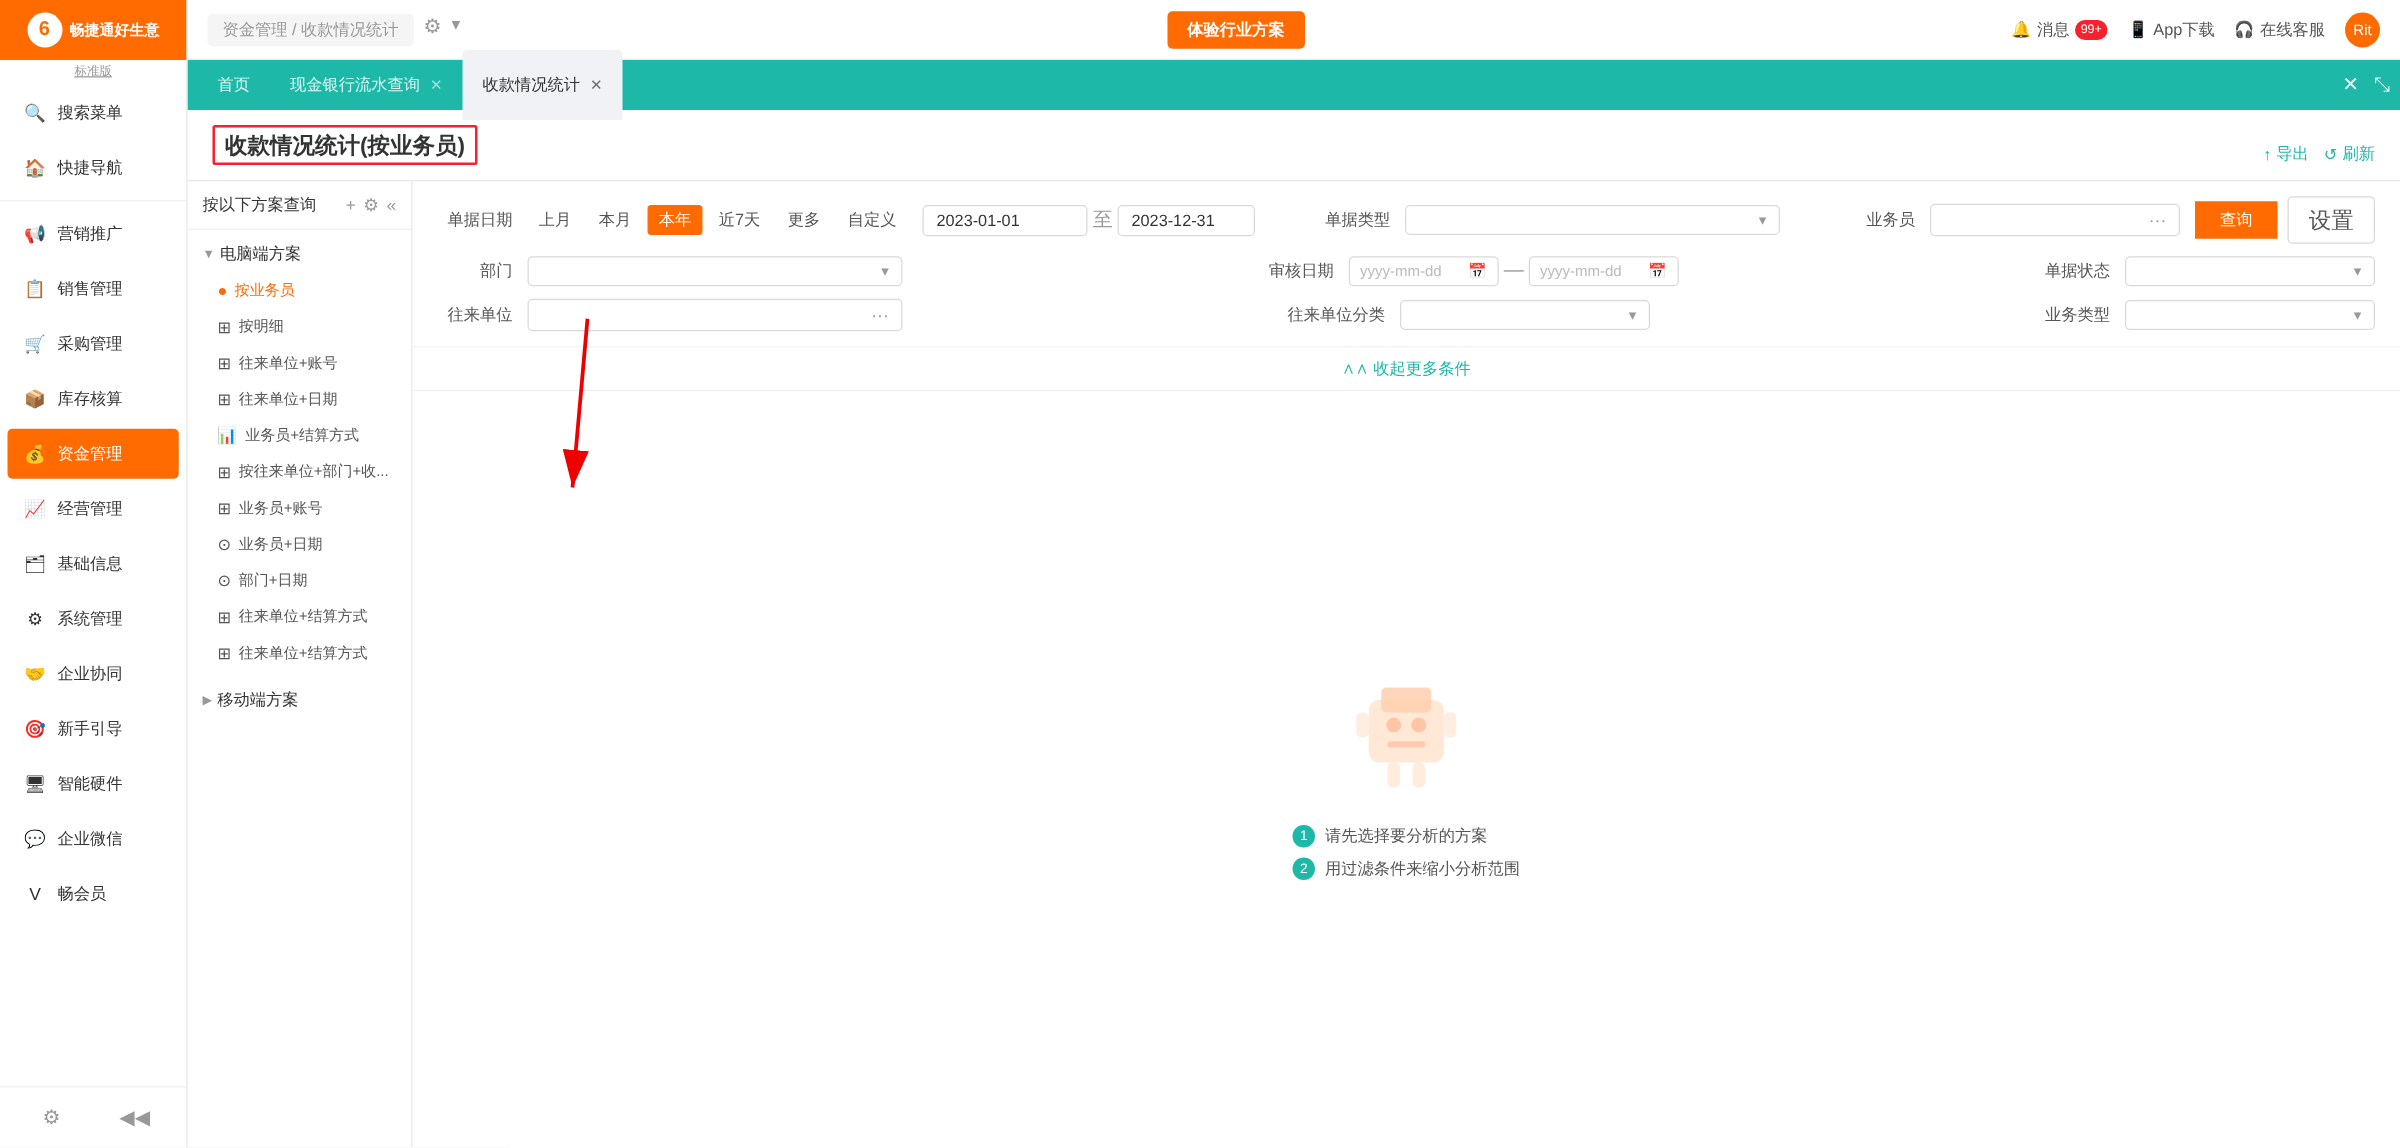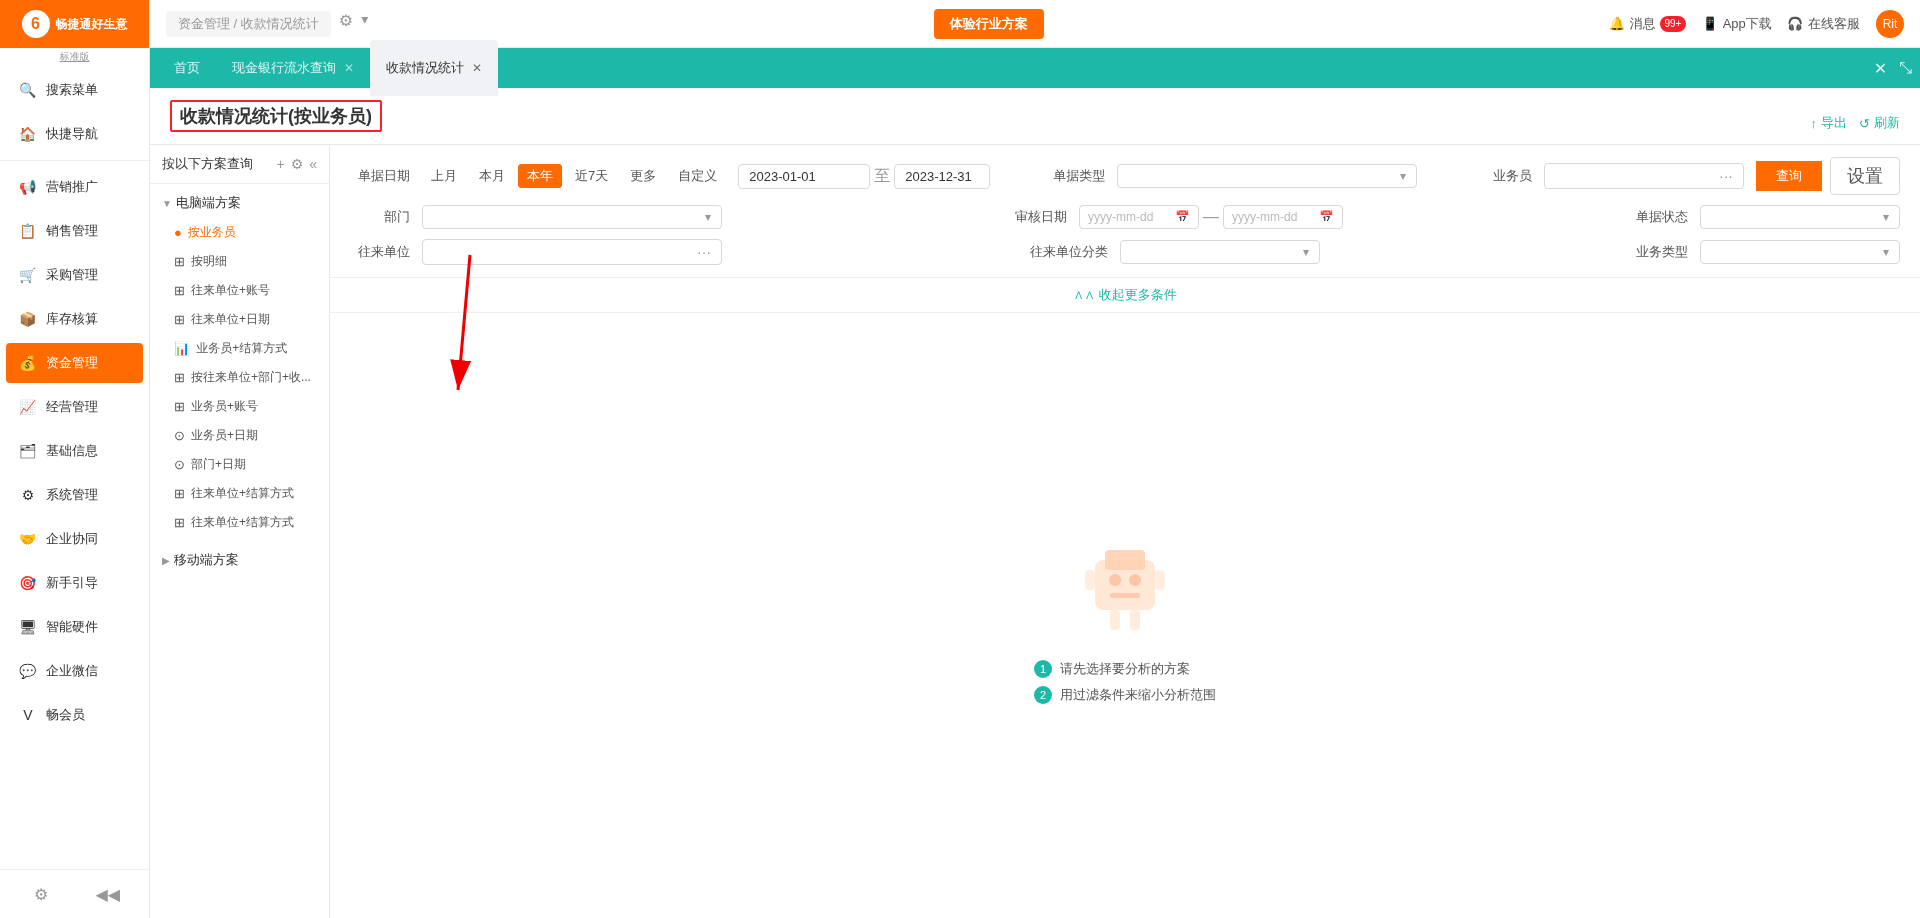--- a/index.html
+++ b/index.html
@@ -679,21 +679,21 @@
               <span class="filter-date-btn">上月</span>
               <span class="filter-date-btn">本月</span>
               <span class="filter-date-btn active">本年</span>
               <span class="filter-date-btn">近7天</span>
               <span class="filter-date-btn">更多</span>
               <span class="filter-date-btn">自定义</span>
             </div>
             <div class="filter-date-range">
               <input class="filter-input" value="2023-01-01" style="width: 132px;">
               <span class="filter-separator">至</span>
-              <input class="filter-input" value="2023-12-31" style="width: 96px;">
+              <input class="filter-input" value="2023-12-31" style="width: 110px;">
             </div>
 
             <span style="flex:1;"></span>
 
             <span class="filter-label">单据类型</span>
             <div class="filter-dropdown filter-dropdown-wide">
               <span></span>
               <span class="chevron-icon">▾</span>
             </div>
 

